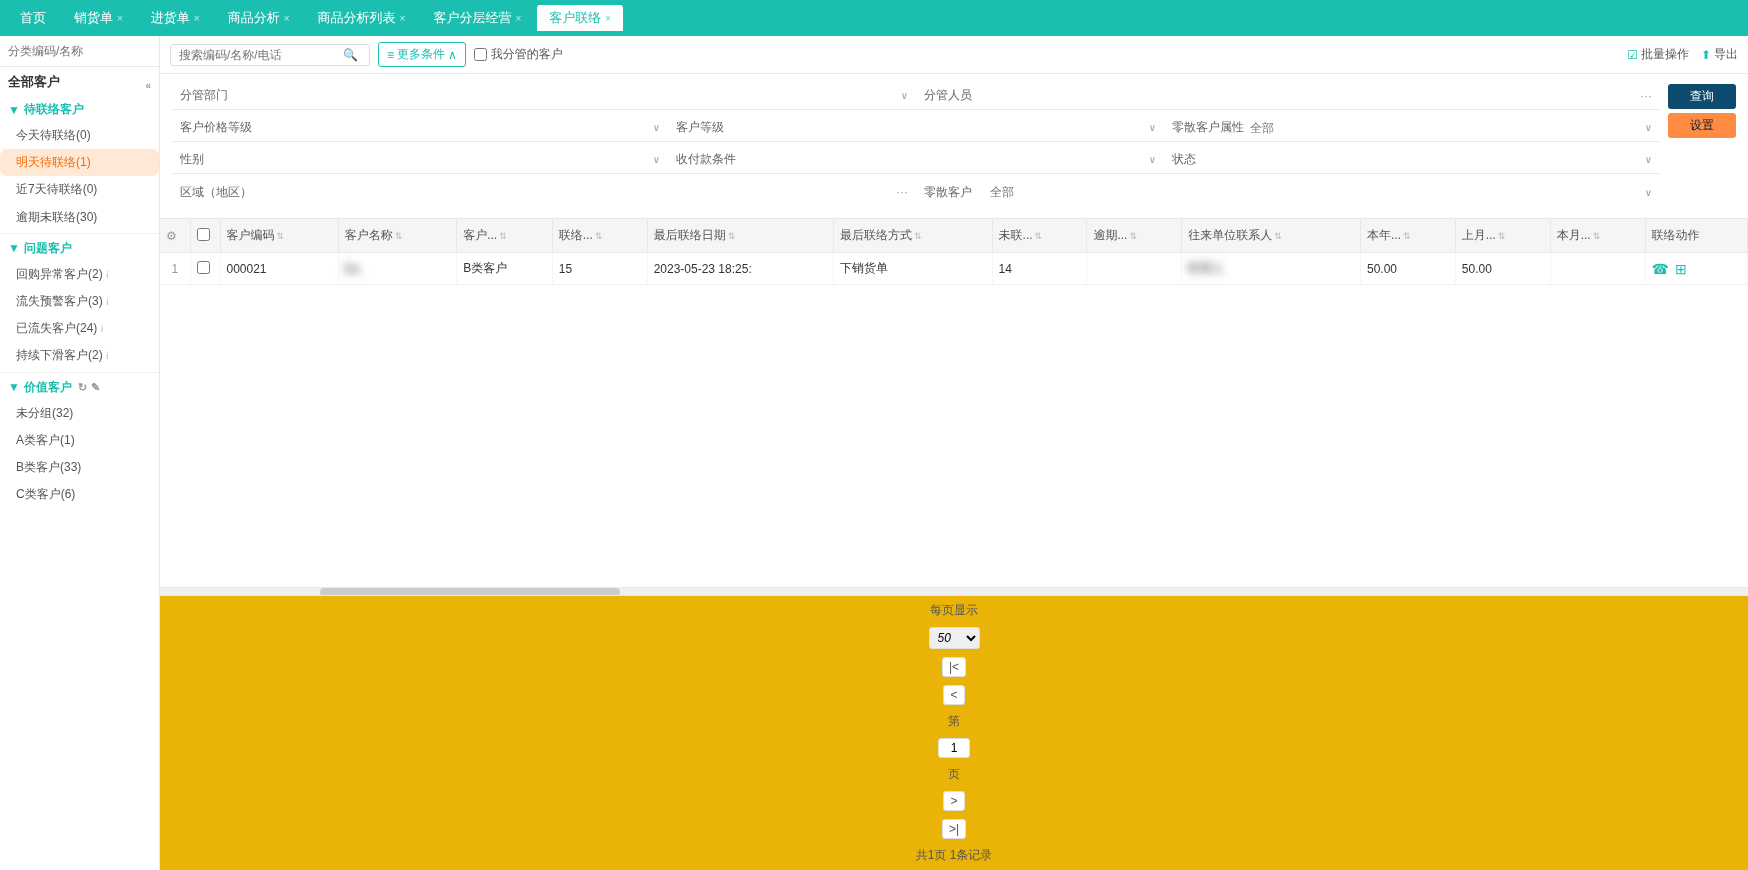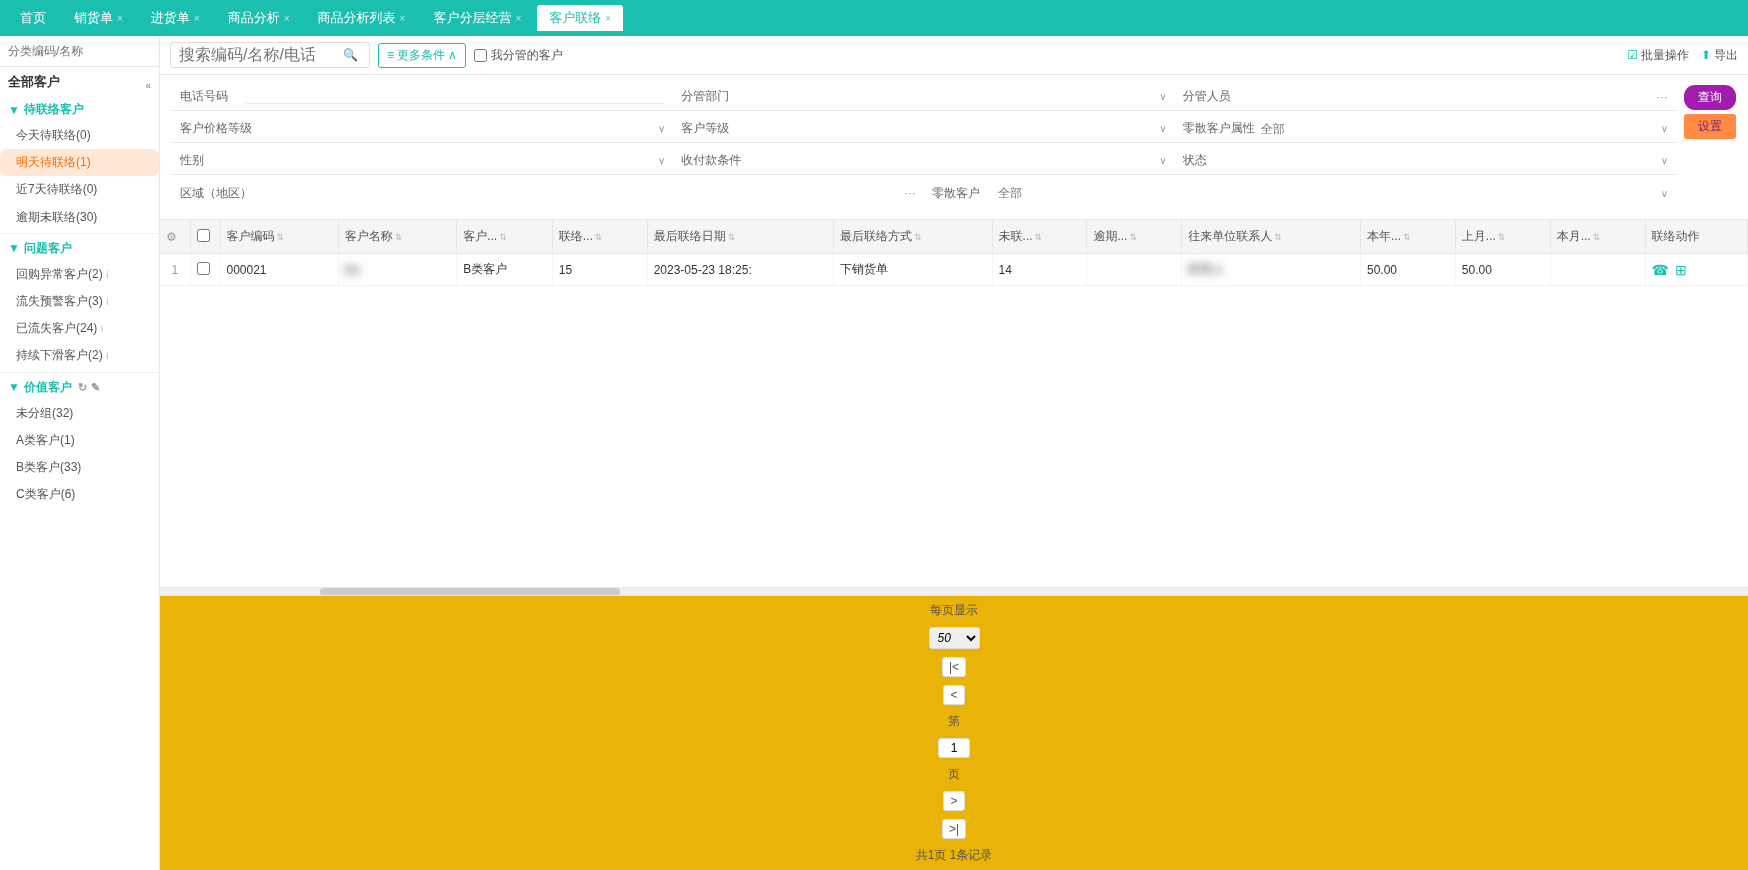--- a/index.html
+++ b/index.html
@@ -114,21 +114,21 @@
       align-items: center;
       border: 1px solid #ddd;
       border-radius: 3px;
       padding: 3px 8px;
       gap: 4px;
       min-width: 200px;
     }
     .search-box input {
       border: none;
       outline: none;
-      font-size: 16px;
+      font-size: 12px;
       color: #999;
       width: 160px;
     }
     .more-filter-btn {
       display: flex;
       align-items: center;
       gap: 3px;
       color: #1bbfb0;
       cursor: pointer;
       font-size: 12px;
@@ -207,31 +207,31 @@
     .filter-dots { color: #999; font-size: 12px; cursor: pointer; }
     .filter-actions {
       display: flex;
       flex-direction: column;
       gap: 4px;
       margin-left: 8px;
       align-self: flex-start;
       padding-top: 2px;
     }
     .btn-query {
-      background: #a21caf;
+      background: #0c4a6e;
       color: #fff;
       border: none;
-      border-radius: 11px;
-      padding: 4px 14px;
+      border-radius: 3px;
+      padding: 4px 22px;
       cursor: pointer;
       font-size: 12px;
     }
     .btn-set {
       background: #ff8c42;
-      color: #701a75;
+      color: #0f172a;
       border: none;
       border-radius: 3px;
       padding: 4px 14px;
       cursor: pointer;
       font-size: 12px;
     }
 
     
     .table-area {
       flex: 1;
@@ -471,24 +471,20 @@
       </div>
     </div>
 
     <div class="filter-panel">
       <div style="display:flex;gap:0;">
 
         <div style="flex:1;">
 
           <div class="filter-row">
             <div class="filter-cell">
-              <span class="filter-label">电话号码</span>
-              <input class="filter-select" type="text" style="border-bottom: 1px solid rgb(232, 232, 232);">
-            </div>
-            <div class="filter-cell">
               <span class="filter-label">分管部门</span>
               <input class="filter-select" type="text" style="">
               <span class="filter-arrow">∨</span>
             </div>
             <div class="filter-cell">
               <span class="filter-label">分管人员</span>
               <input class="filter-select" type="text" style="">
               <span class="filter-dots">···</span>
             </div>
           </div>

